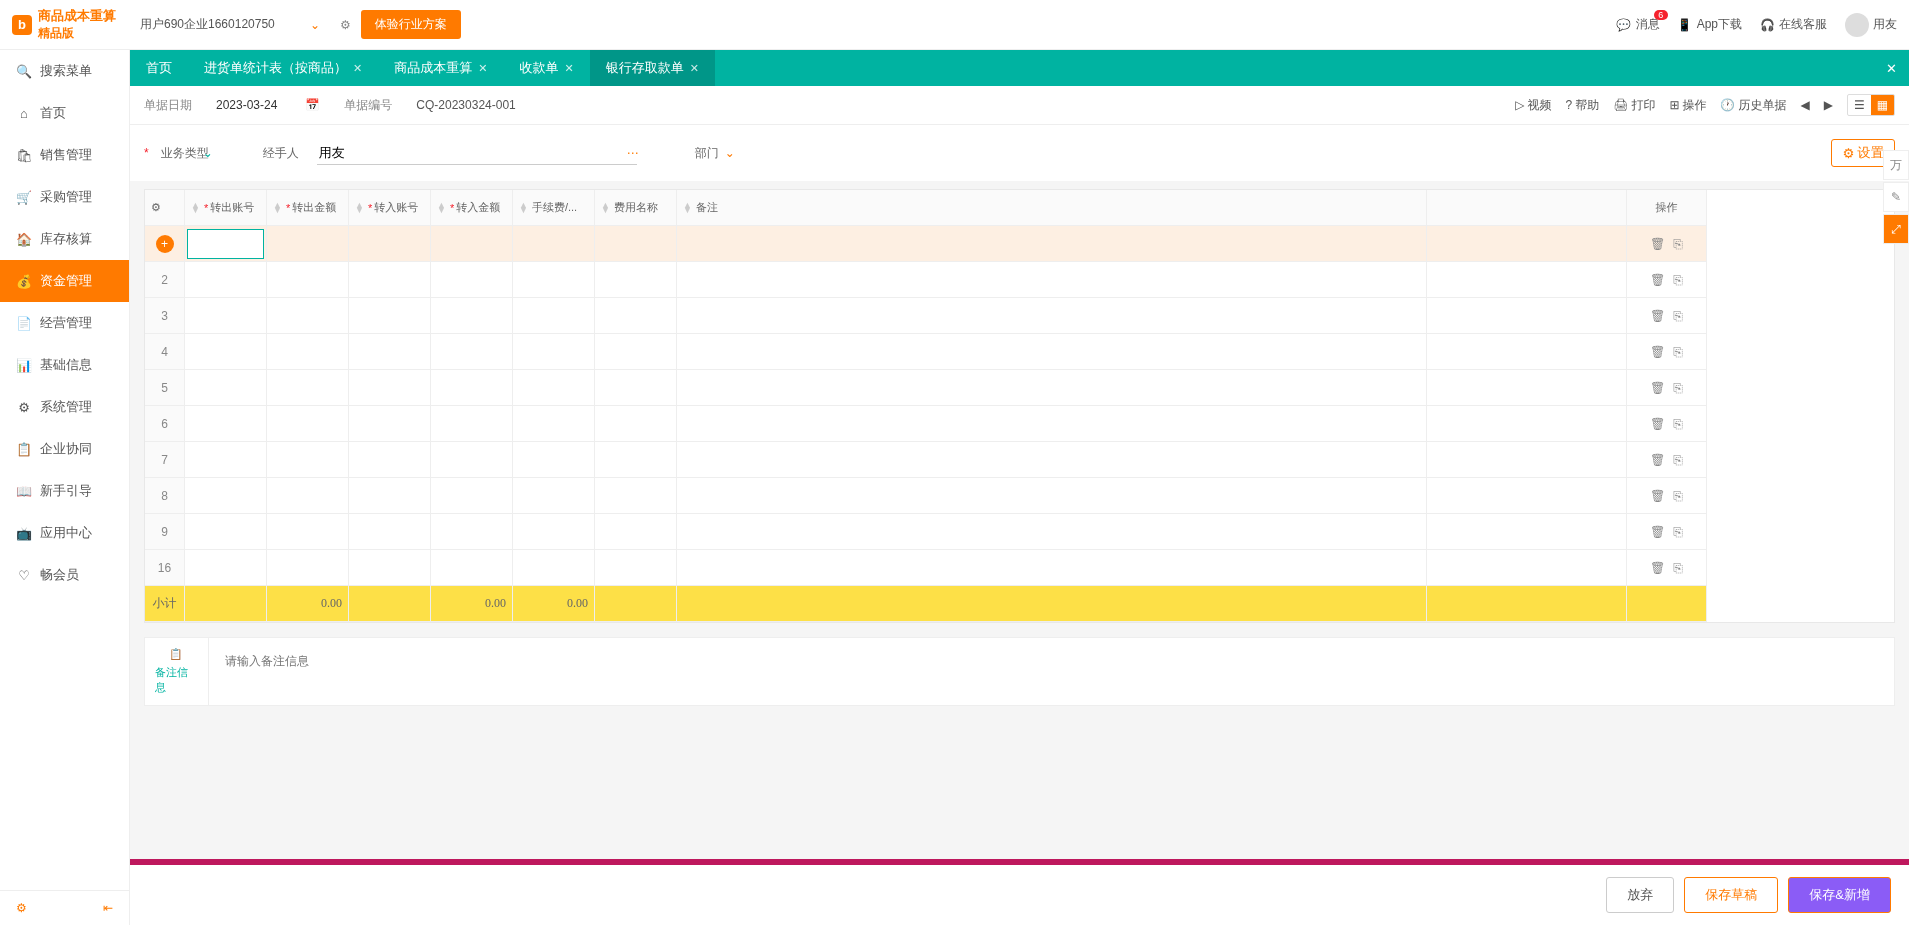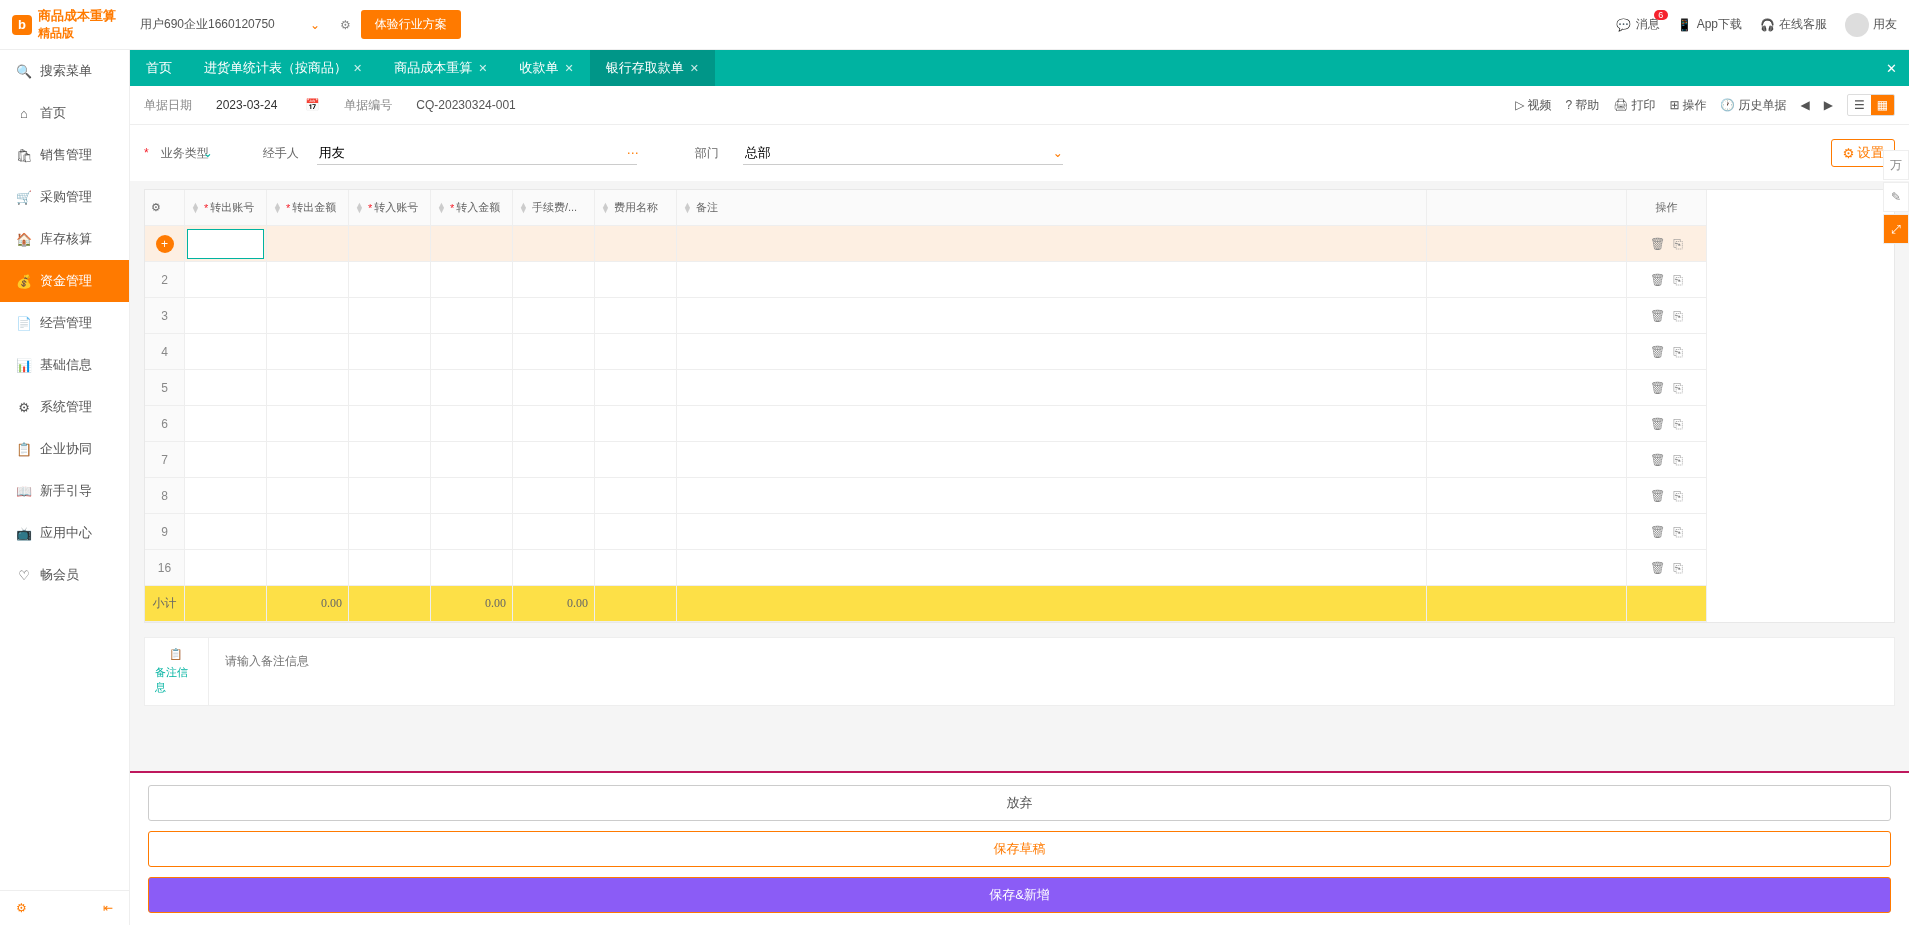--- a/index.html
+++ b/index.html
@@ -61,21 +61,21 @@
 .grid .row1 { background: #fdefe2; }
 .grid .plus { background: #ff7a00; color: #fff; width: 18px; height: 18px; border-radius: 50%; display: flex; align-items: center; justify-content: center; margin: auto; cursor: pointer; }
 .grid .editcell { padding: 2px; }
 .grid .editcell input { width: 100%; height: 30px; border: 1px solid #00b3a1; padding: 4px; }
 .grid .subtotal { background: #fde047; color: #666; font-family: Liberation Serif, serif; }
 .grid .subtotal.num { justify-content: flex-end; font-weight: 500; }
 .remark-area { display: flex; margin: 14px; background: #fff; border: 1px solid #eee; }
 .remark-label { width: 64px; display: flex; flex-direction: column; align-items: center; justify-content: center; padding: 10px; border-right: 1px solid #eee; color: #00b3a1; font-size: 11px; gap: 4px; }
 .remark-input { flex: 1; }
 .remark-input input { width: 100%; border: none; padding: 16px; font-size: 12px; outline: none; }
-.footer { margin-top: auto; display: flex; justify-content: flex-end; gap: 10px; padding: 12px 18px; background: #fff; border-top: 2px solid #be185d; flex-direction: column; }
+.footer { margin-top: auto; display: flex; justify-content: flex-end; gap: 10px; padding: 12px 18px; background: #fff; border-top: 6px solid #be185d; }
 .btn { padding: 8px 20px; border-radius: 3px; cursor: pointer; font-size: 13px; }
 .btn.ghost { background: #fff; border: 1px solid #ccc; color: #555; }
 .btn.outline { background: #fff; border: 1px solid #ff7a00; color: #ff7a00; }
 .btn.primary { background: #8b5cf6; border: 1px solid #ff7a00; color: #fff; }
 .rightbar { position: absolute; right: 0; top: 100px; display: flex; flex-direction: column; gap: 2px; }
 .rightbar div { width: 26px; height: 30px; background: #fff; border: 1px solid #eee; display: flex; align-items: center; justify-content: center; color: #888; cursor: pointer; }
 .rightbar div.on { background: #ff7a00; color: #fff; }
 </style>
 </head>
 <body>
@@ -228,21 +228,20 @@
             <span class="lbl">业务类型</span>
             <span class="chev-d">⌄</span>
           </div>
           <div class="form-field">
             <span class="lbl">经手人</span>
             <input value="用友" style="">
             <span class="more">⋯</span>
           </div>
           <div class="form-field">
             <span class="lbl">部门</span>
-            <input value="总部" style="">
             <span class="chev-d" style="color:#ff7a00">⌄</span>
           </div>
           <button class="btn-setting">⚙ <span>设置</span></button>
         </div>
       </div>
 
       <div class="table-wrap">
         <div class="grid" id="grid">
             <div class="hdr">⚙</div>
             <div class="hdr"><span class="sort">▲<br>▼</span><span class="req">*</span>转出账号</div>

